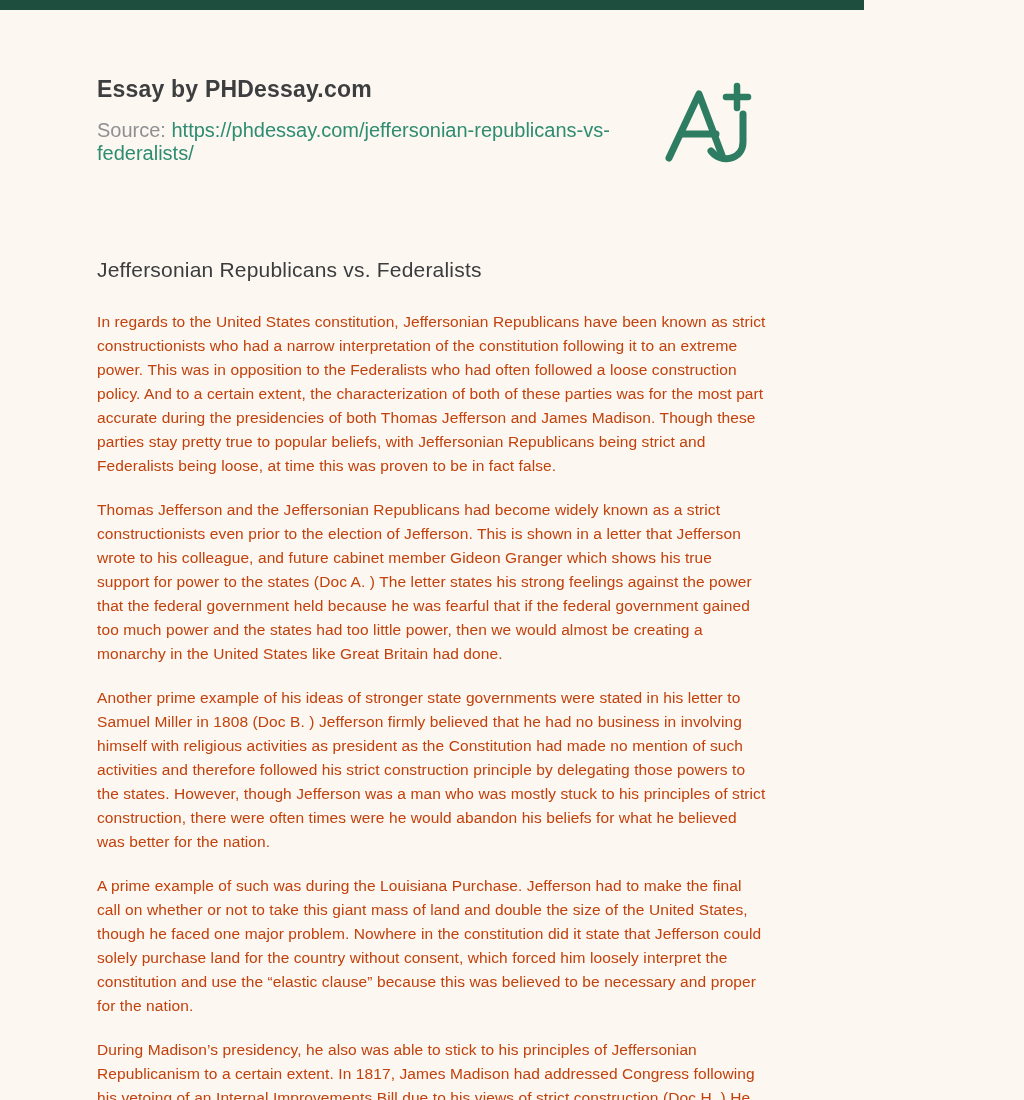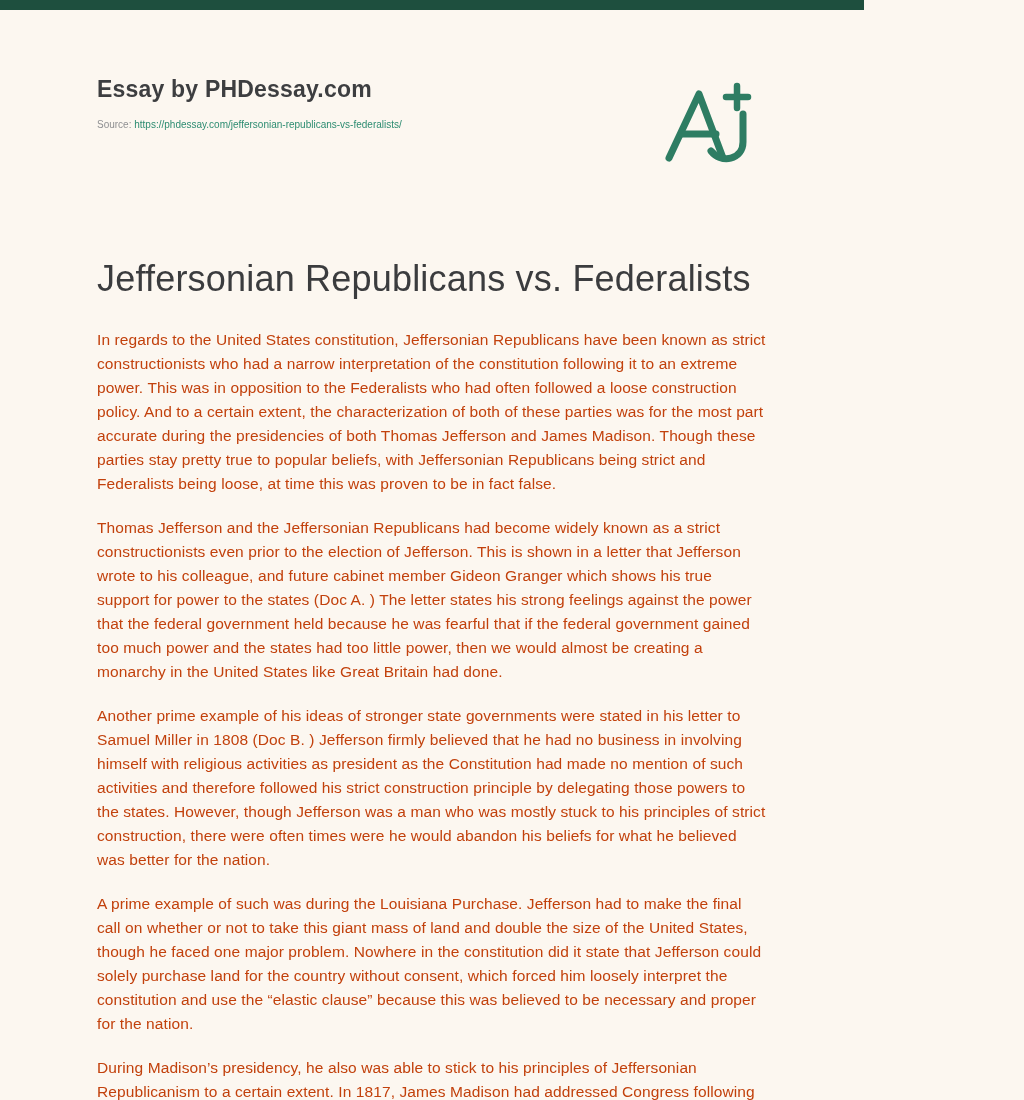--- a/index.html
+++ b/index.html
@@ -30,34 +30,34 @@
     margin-top: 66px;
   }
   .site-title {
     font-size: 23px;
     font-weight: bold;
     color: #3d3e40;
     letter-spacing: 0.2px;
   }
   .source-line {
     margin-top: 16px;
-    font-size: 10px;
+    font-size: 20px;
     color: #8f9092;
   }
   .source-line a {
     color: #2d8c71;
     text-decoration: none;
   }
   .logo {
     margin-top: 4px;
     margin-right: 2px;
   }
   .article-title {
     margin-top: 82px;
-    font-size: 36px;
+    font-size: 21px;
     font-weight: 500;
     color: #3b3c3e;
     letter-spacing: 0.2px;
   }
   .article-body {
     margin-top: 28px;
   }
   .article-body p {
     font-size: 15.5px;
     line-height: 24px;

